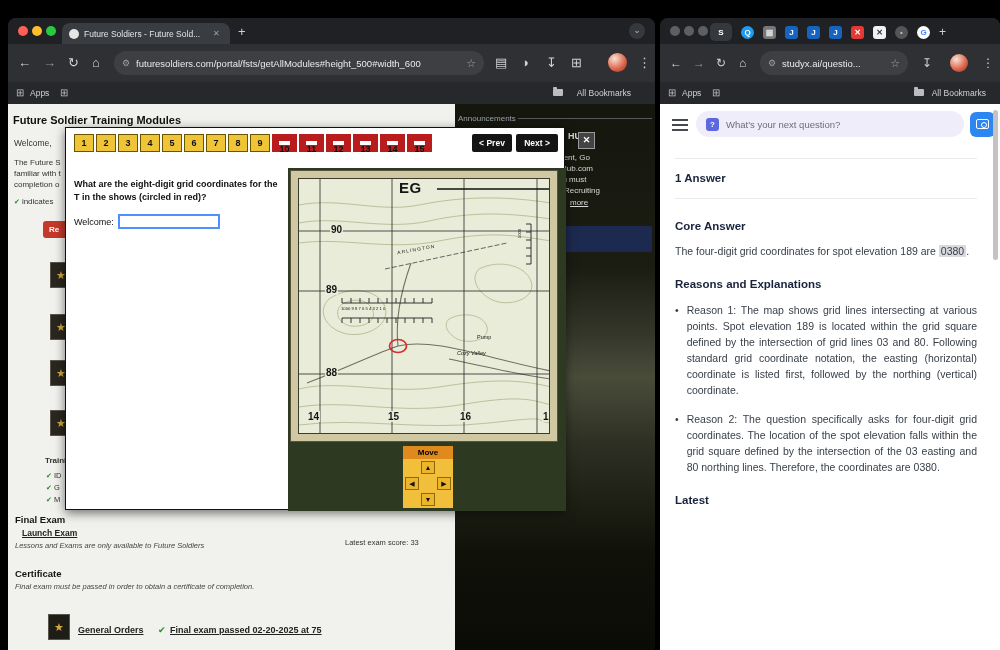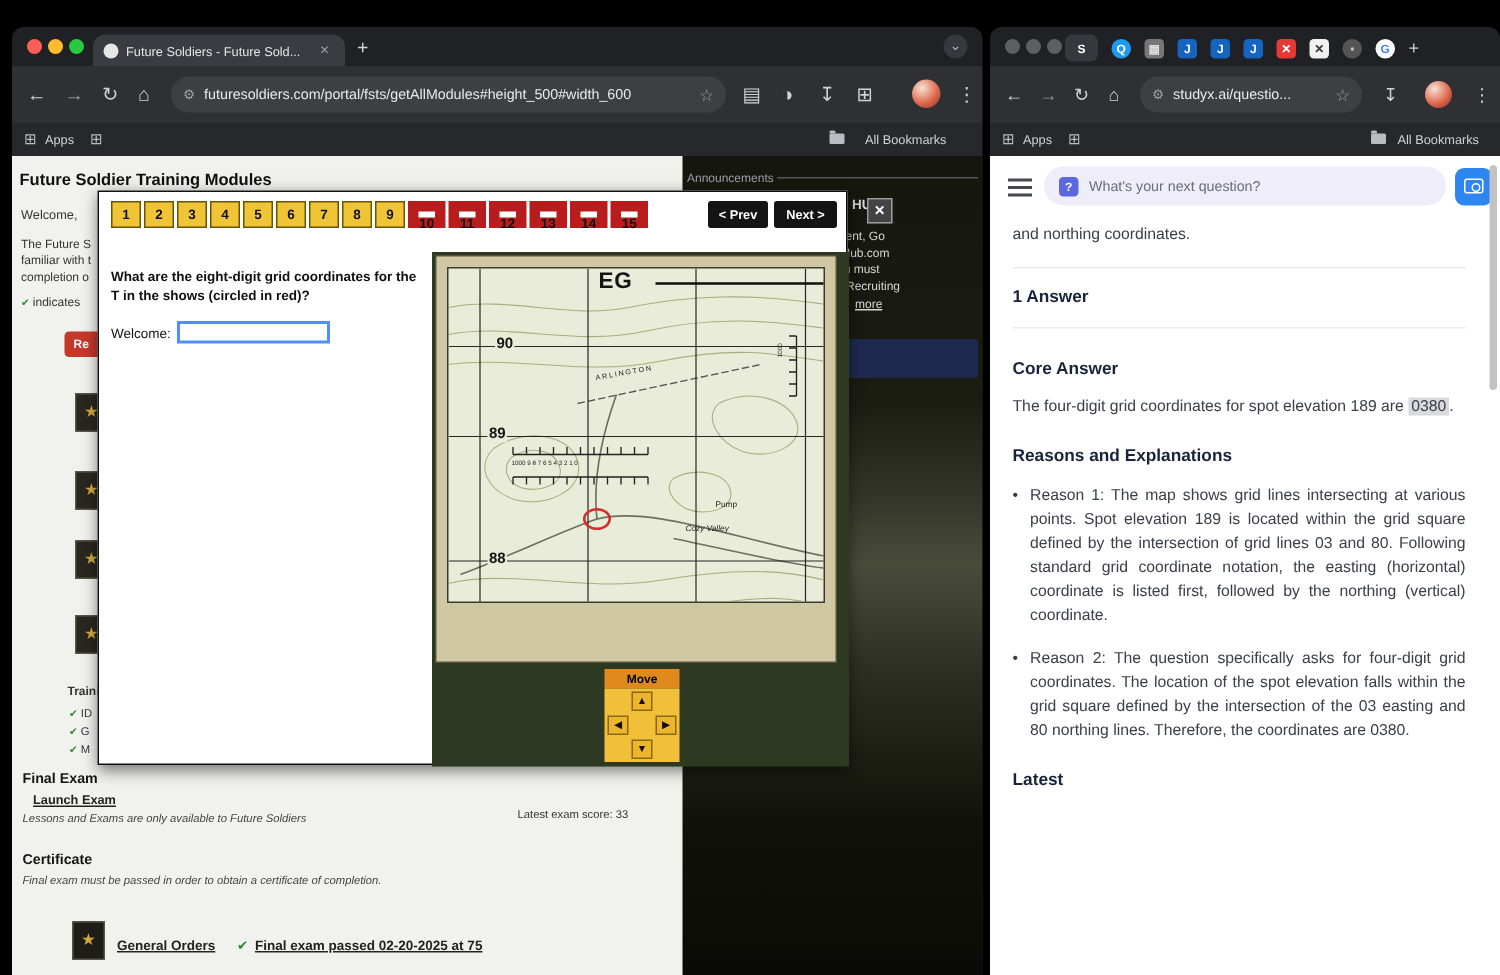--- a/index.html
+++ b/index.html
@@ -67,21 +67,21 @@
   .numw { width:25px; background:#fff; border:7px solid #b91c1c; }
   .pn { background:#141414; color:#fff; font-size:8.5px; font-weight:bold; text-align:center; line-height:18px; border-radius:2px; }
   .prev { width:40px; margin-left:auto; } .next { width:42px; margin-left:2px; }
   .question { position:absolute; left:8px; top:50px; width:208px; font-size:9px; font-weight:bold; line-height:12.5px; color:#101010; }
   .answerrow { position:absolute; left:8px; top:86px; display:flex; align-items:center; gap:4px; }
   .answerrow label { font-size:9px; color:#111; }
   .answerrow input { width:102px; height:15px; border:2px solid #4d90fe; font-size:9px; padding:0 3px; }
   .greenpanel { position:absolute; left:222px; top:40px; width:278px; height:343px; background:#2d3a21; }
   .mapframe { position:absolute; left:224px; top:42px; width:268px; height:272px; background:#cfc8a3;
               border:1px solid #57523d; padding:7px; }
-  .mapinner { width:252px; height:224px; background:#e8ecd8; border:1px solid #3c3c2c; position:relative; overflow:hidden;text-decoration:underline; }
+  .mapinner { width:252px; height:256px; background:#e8ecd8; border:1px solid #3c3c2c; position:relative; overflow:hidden;text-decoration:underline; }
   .mlab { position:absolute; color:#151515; white-space:nowrap; }
   .mnum { font-size:10px; font-weight:bold; background:rgba(232,236,216,.95); padding:0 1px; }
   .modalclose { position:absolute; left:570px; top:28px; width:17px; height:17px; background:#434343; border:1px solid #9a9a9a;
                 color:#fff; font-size:9px; font-weight:bold; text-align:center; line-height:15px; z-index:6; }
   .movebox { position:absolute; left:337px; top:318px; width:50px; height:62px; z-index:6; }
   .movehdr { height:13px; background:#e08a1e; color:#000; font-size:8px; font-weight:bold; text-align:center; line-height:13px; }
   .movebody { position:relative; height:49px; background:#f2bf3a; }
   .mbtn { position:absolute; width:14px; height:13px; background:#ecb52c; border:1px solid #8a6a10;
           font-size:7px; text-align:center; line-height:11px; color:#111; }
 
@@ -368,21 +368,20 @@
     <div class="searchpill">
       <span class="qicon">?</span>
       <input type="text" placeholder="What's your next question?" style="">
     </div>
     <div class="cambtn">
         <span class="camglyph"></span>
       </div>
     <div class="scrollthumb"></div>
 
     <div class="article">
-      <div class="frag">and northing coordinates.</div>
       <div class="hrule"></div>
       <div class="h-navy answers">1 Answer</div>
       <div class="hrule hr2"></div>
       <div class="h-navy coreh">Core Answer</div>
       <p class="corep">
         <span>The four-digit grid coordinates for spot elevation 189 are</span>
         <span class="hl">0380</span><span>.</span>
       </p>
       <div class="h-navy reasonsh">Reasons and Explanations</div>
       <ul class="rlist">

